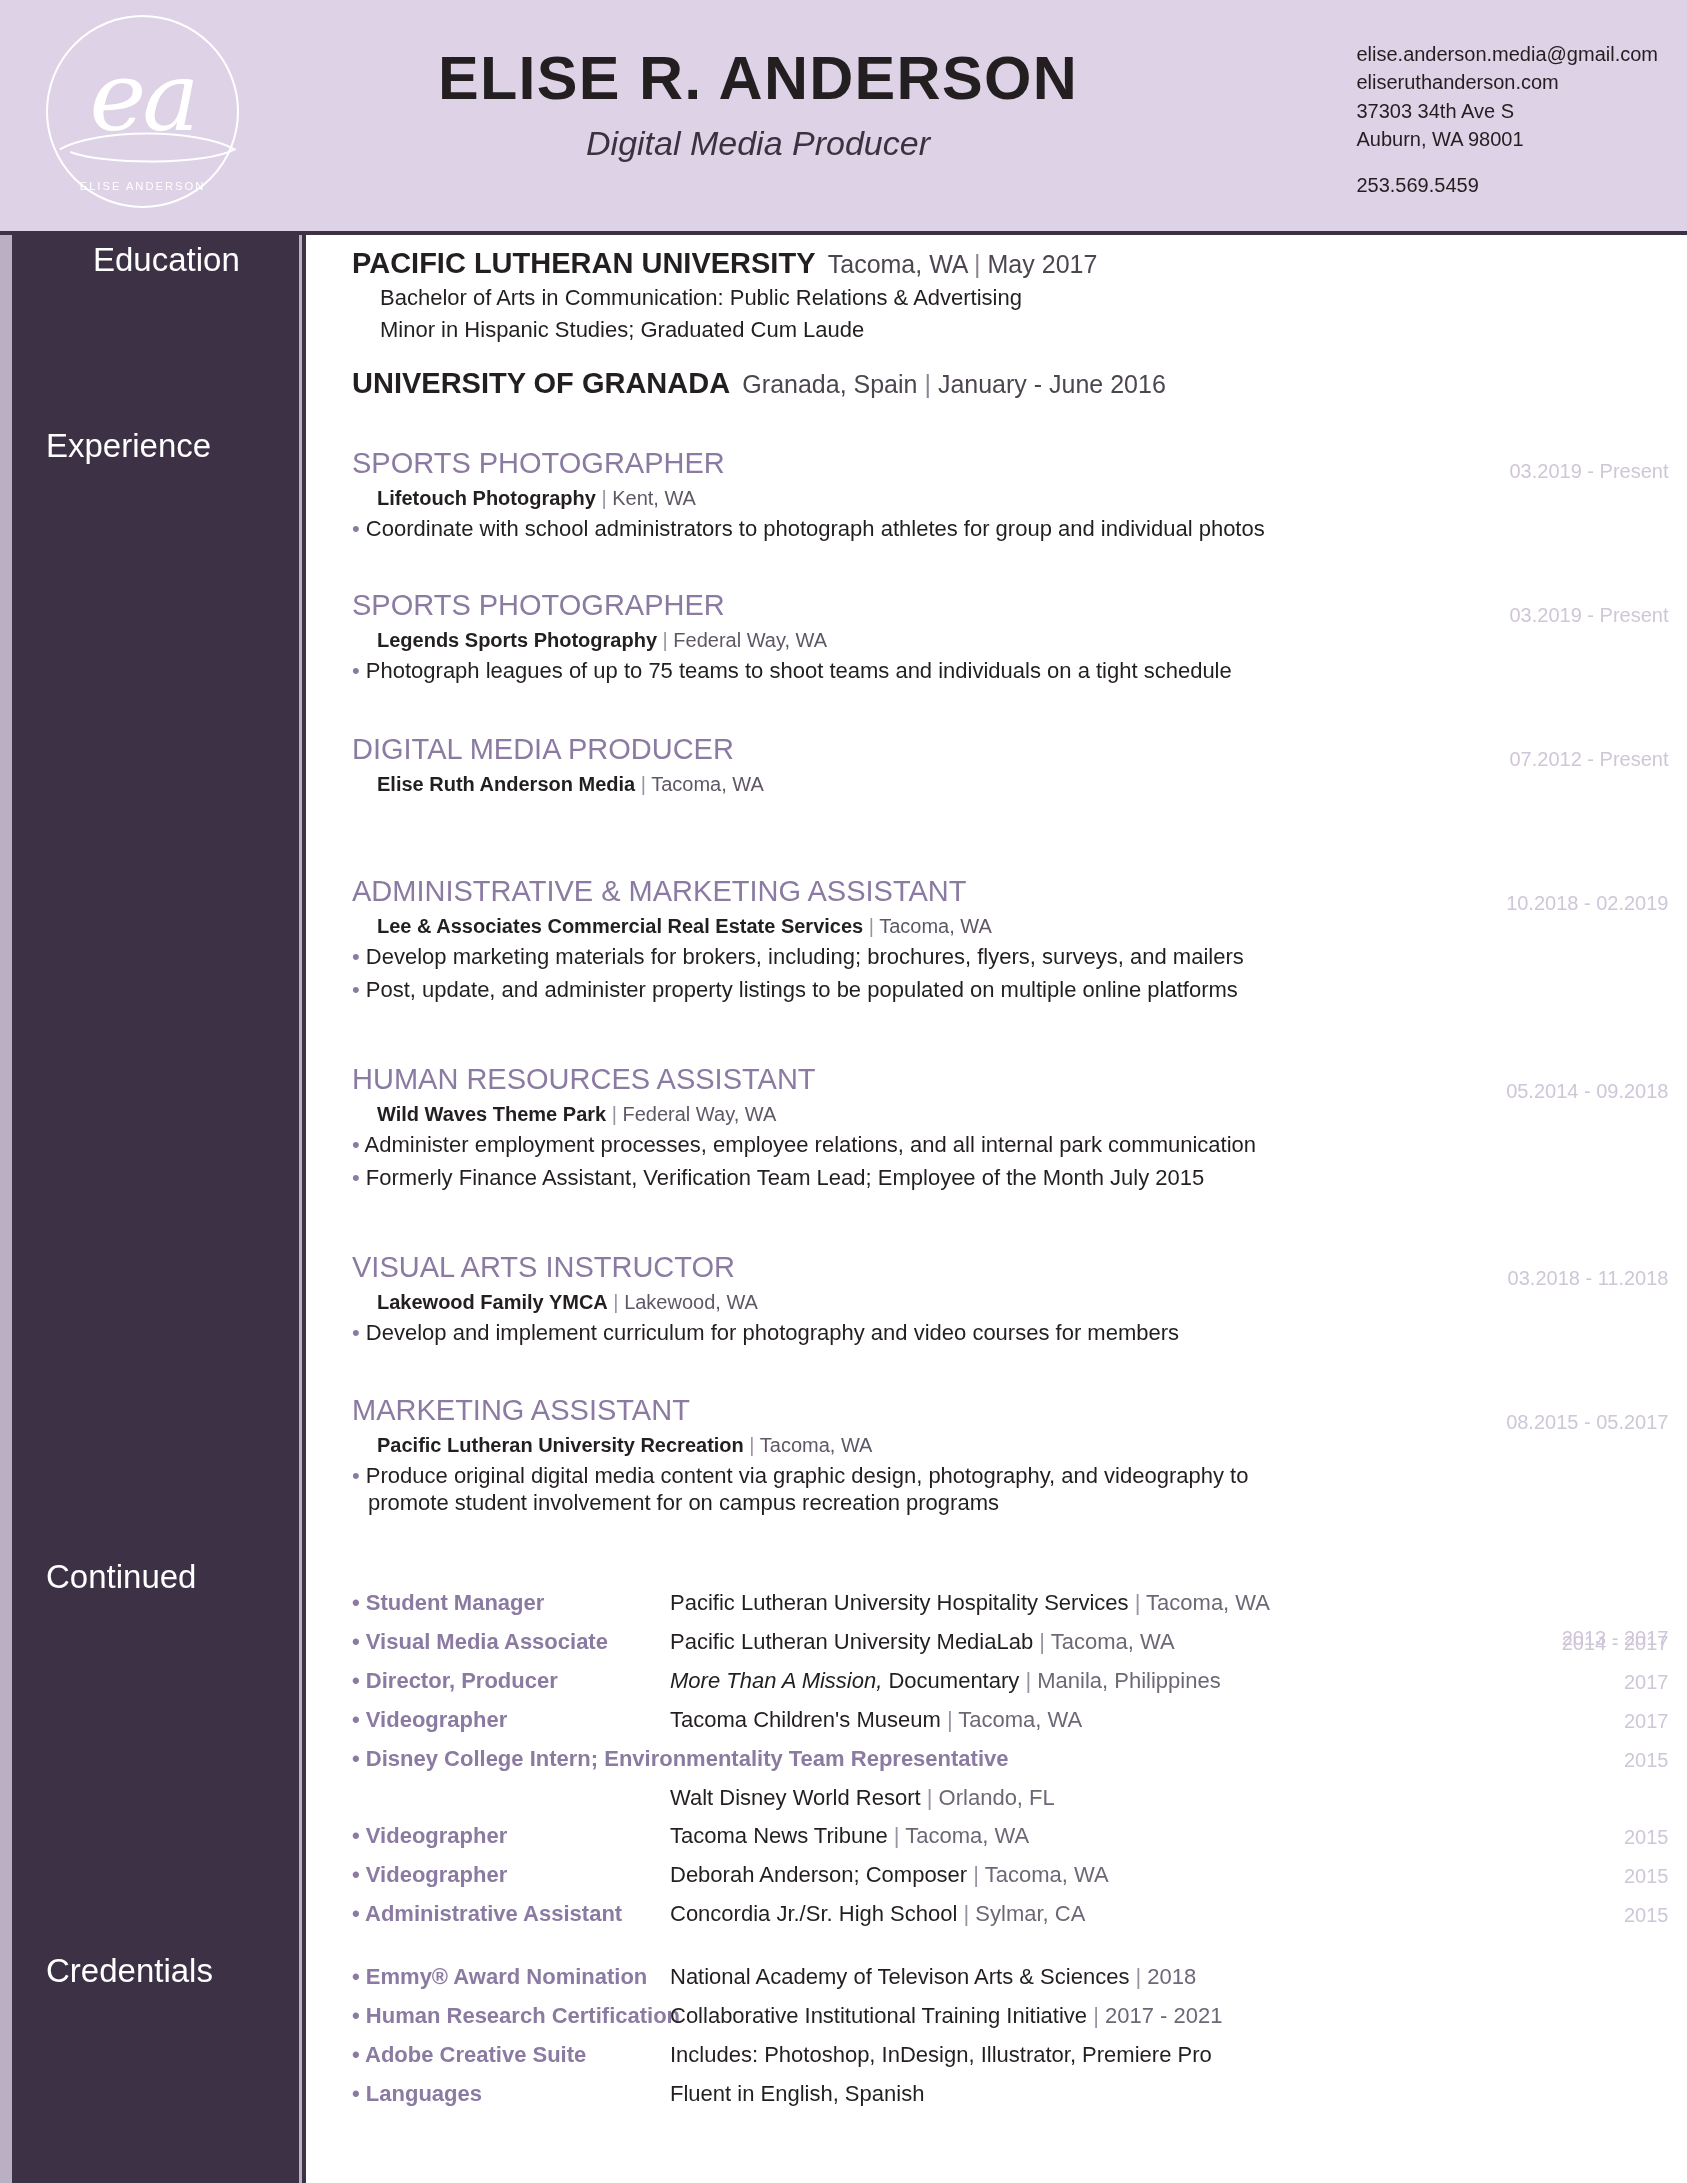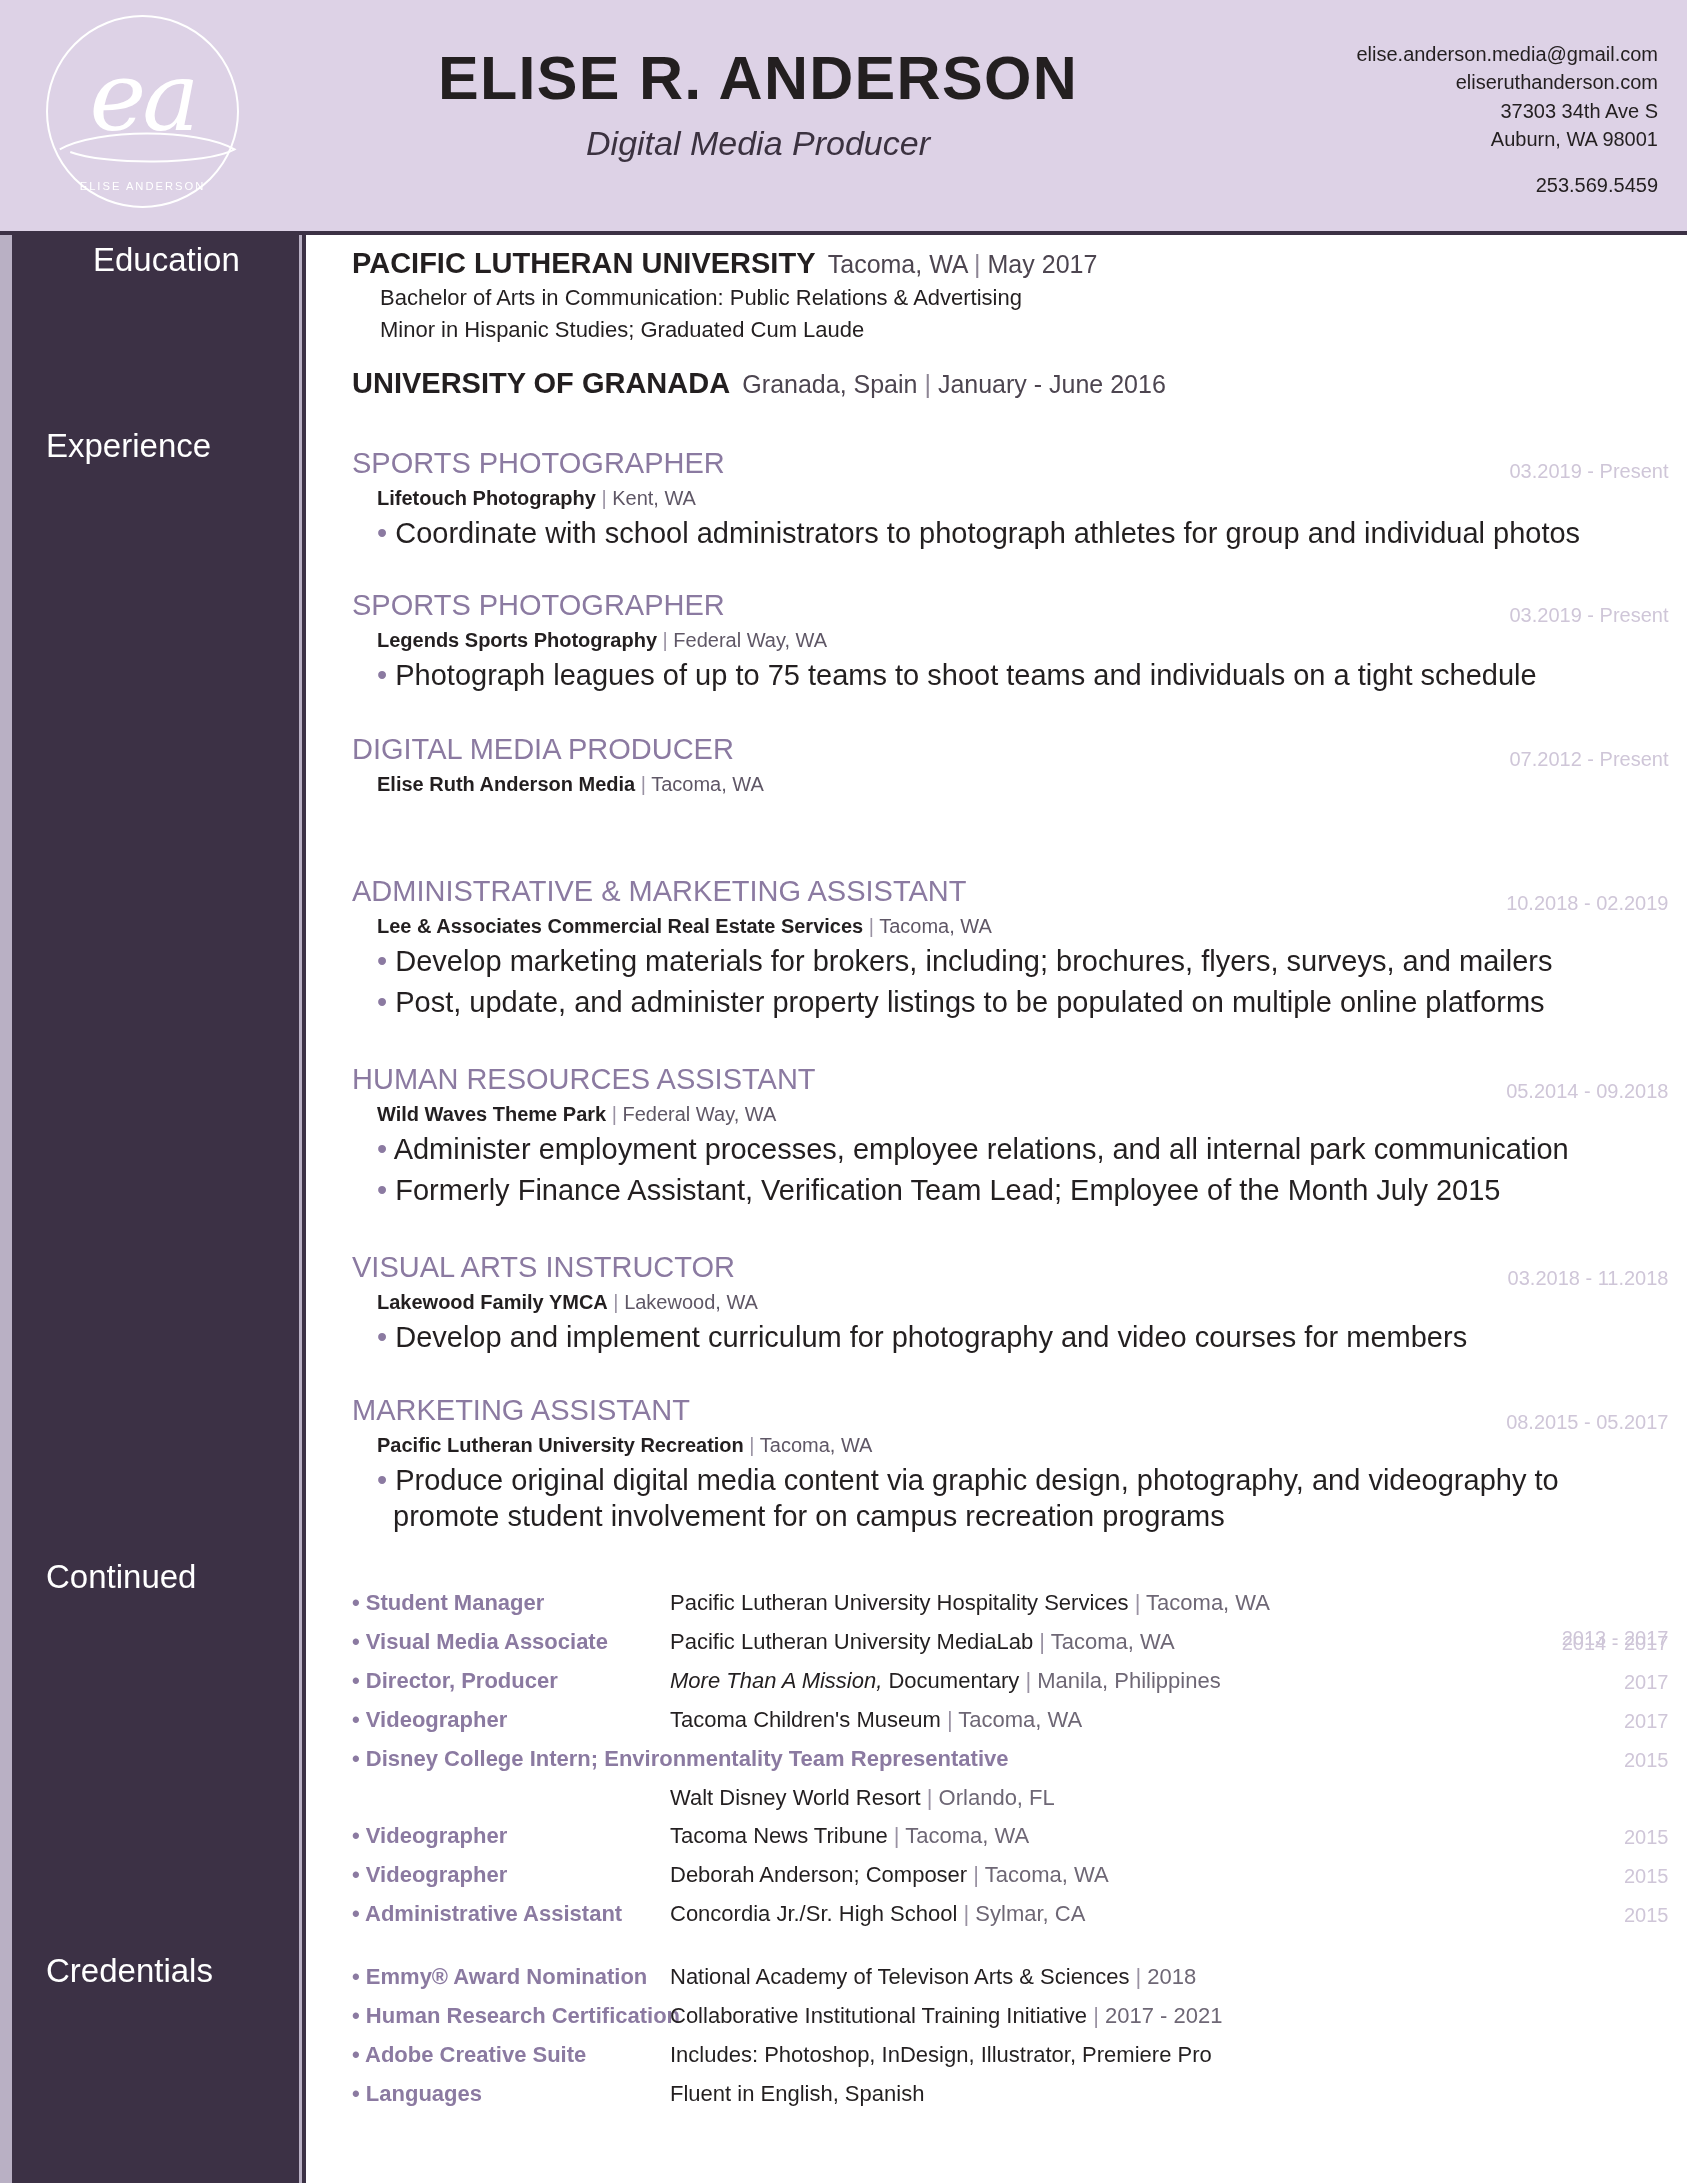--- a/index.html
+++ b/index.html
@@ -76,21 +76,20 @@
     font-size: 34px;
     font-style: italic;
     color: #3b3240;
     text-align: center;
     margin-top: 14.6px;
     padding-left: 60px;
   }
   .contact {
     position: absolute;
     right: 29px; top: 40px;
-    text-align: right;
     font-size: 20px;
     line-height: 1.42;
     color: #231f20;
   }
   .contact .ph { margin-top: 17px; }
 
   
   .body-wrap {
     position: relative;
     height: 1948px;
@@ -153,21 +152,21 @@
   .job-title {
     font-size: 29px; color: #8b7aa1; letter-spacing: 0px;
   }
   .job-org {
     margin-left: 25px; margin-top: 6.6px; font-size: 20px;
   }
   .job-org b { font-weight: bold; color: #231f20; }
   .job-org span { color: #5f5766; }
   .job-org .bar { color: #9a92a3; }
   .bullet {
-    margin-left: 25px; margin-top: 5.3px; font-size: 29px; color: #231f20;
+    margin-top: 5.3px; font-size: 22px; color: #231f20;
     line-height: 1.25;
   }
   .bullet .ind { display: block; margin-left: 16px; }
 
   
   .cont-row { position: absolute; left: 46px; right: 0; font-size: 22px; }
   .cont-role { position: absolute; left: 0; color: #8b7aa1; font-weight: bold; }
   .cont-org  { position: absolute; left: 318px; color: #231f20; }
   .cont-org .loc { color: #6e6775; }
   .cont-org .bar { color: #9a92a3; }

